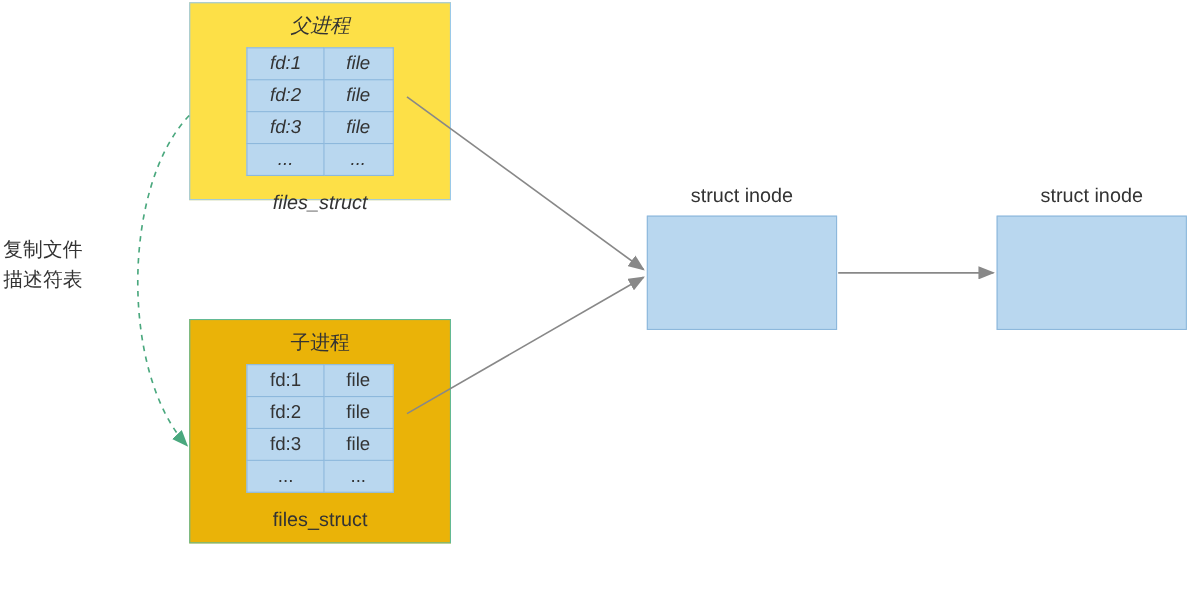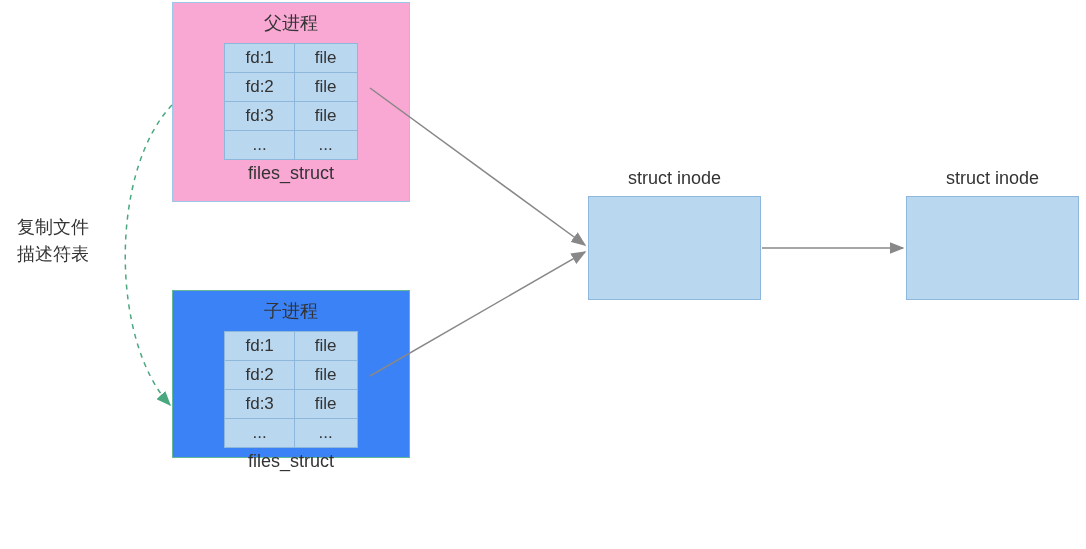--- a/index.html
+++ b/index.html
@@ -13,41 +13,42 @@
     .diagram { position: relative; width: 100%; height: 100%; }
     
     .process-box {
       position: absolute;
       border: 1px solid;
       padding: 8px 0 2px 0;
       text-align: center;
     }
     .parent-box {
       left: 172px; top: 2px;
-      width: 238px; height: 200px;
-      background: #f9a8d4;
+      width: 238px; height: 180px;
+      background: #fde047;
       border-color: #9ac9e8;
+      font-style: italic;
     }
     .child-box {
       left: 172px; top: 290px;
-      width: 238px; height: 168px;
-      background: #3b82f6;
+      width: 238px; height: 204px;
+      background: #eab308;
       border-color: #63b993;
     }
     .process-title {
       font-size: 18px;
       color: #333;
       text-align: center;
       margin-bottom: 8px;
     }
     .process-footer {
       font-size: 18px;
       color: #333;
       text-align: center;
-      margin-top: 3px;
+      margin-top: 14px;
     }
     .fd-table {
       margin: 0 auto;
       border-collapse: collapse;
       background: #b9d7ef;
     }
     .fd-table td {
       border: 1px solid #8db8dc;
       padding: 4px 20px;
       font-size: 17px;
@@ -74,21 +75,21 @@
       position: absolute;
       font-size: 18px;
       color: #333;
       text-align: center;
     }
     .struct-file-label { left: 588px; top: 168px; width: 173px; }
     .struct-inode-label { left: 906px; top: 168px; width: 173px; }
     
     .copy-label {
       position: absolute;
-      left: 17px; top: 214px;
+      left: 3px; top: 214px;
       font-size: 18px;
       color: #333;
       line-height: 1.5;
       width: 130px;
     }
     
     .svg-overlay {
       position: absolute;
       top: 0; left: 0;
       width: 1086px; height: 549px;

